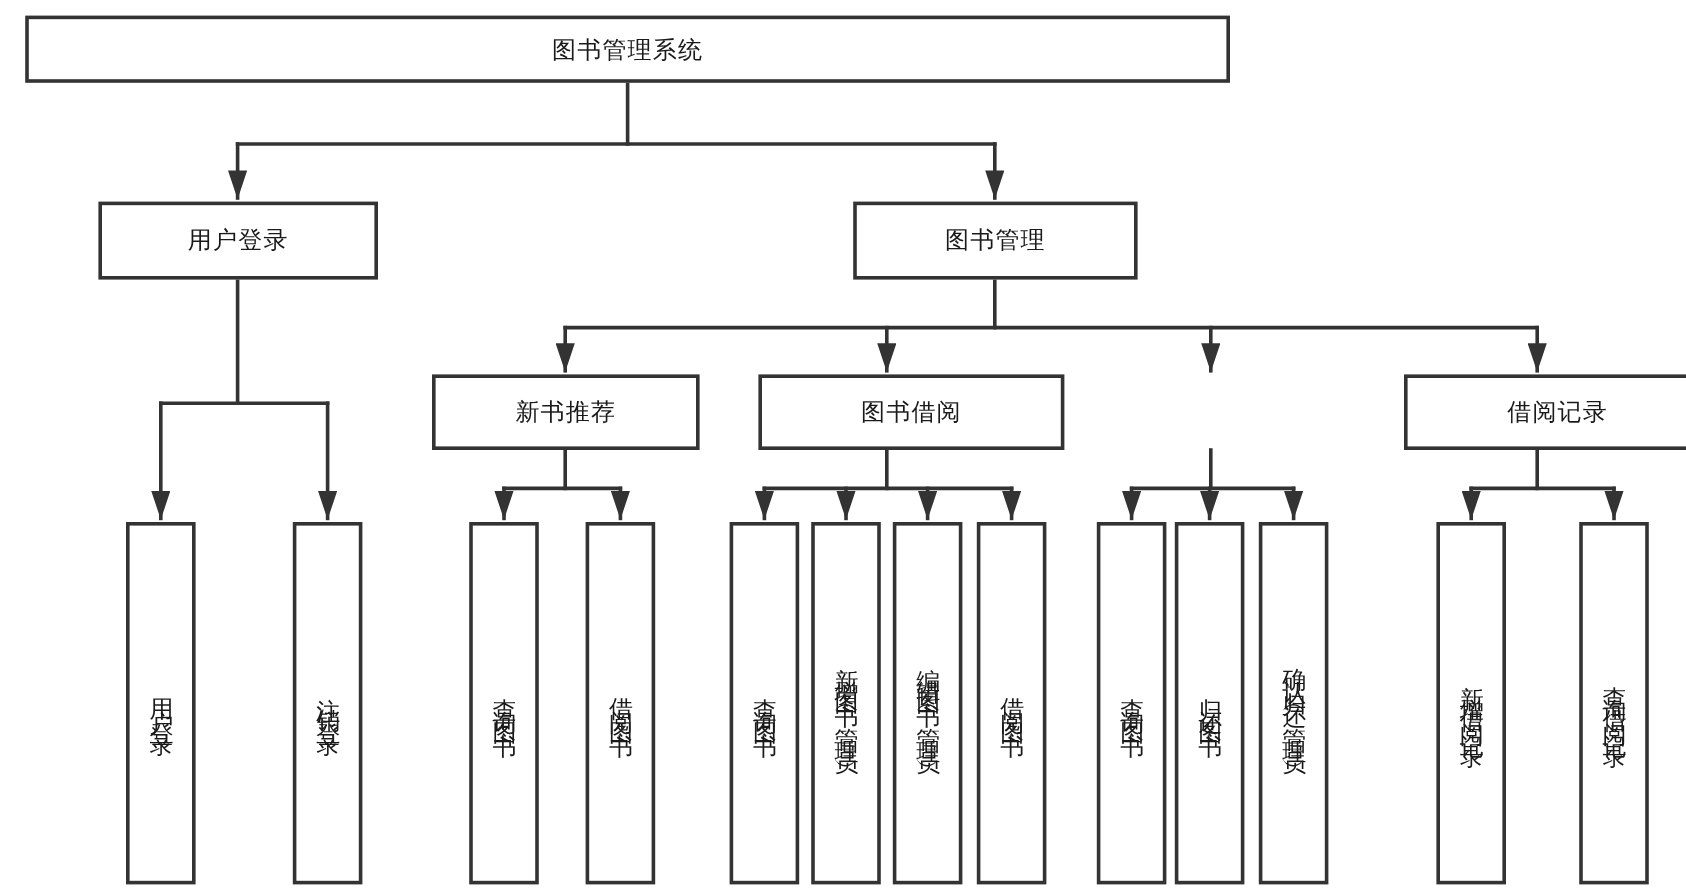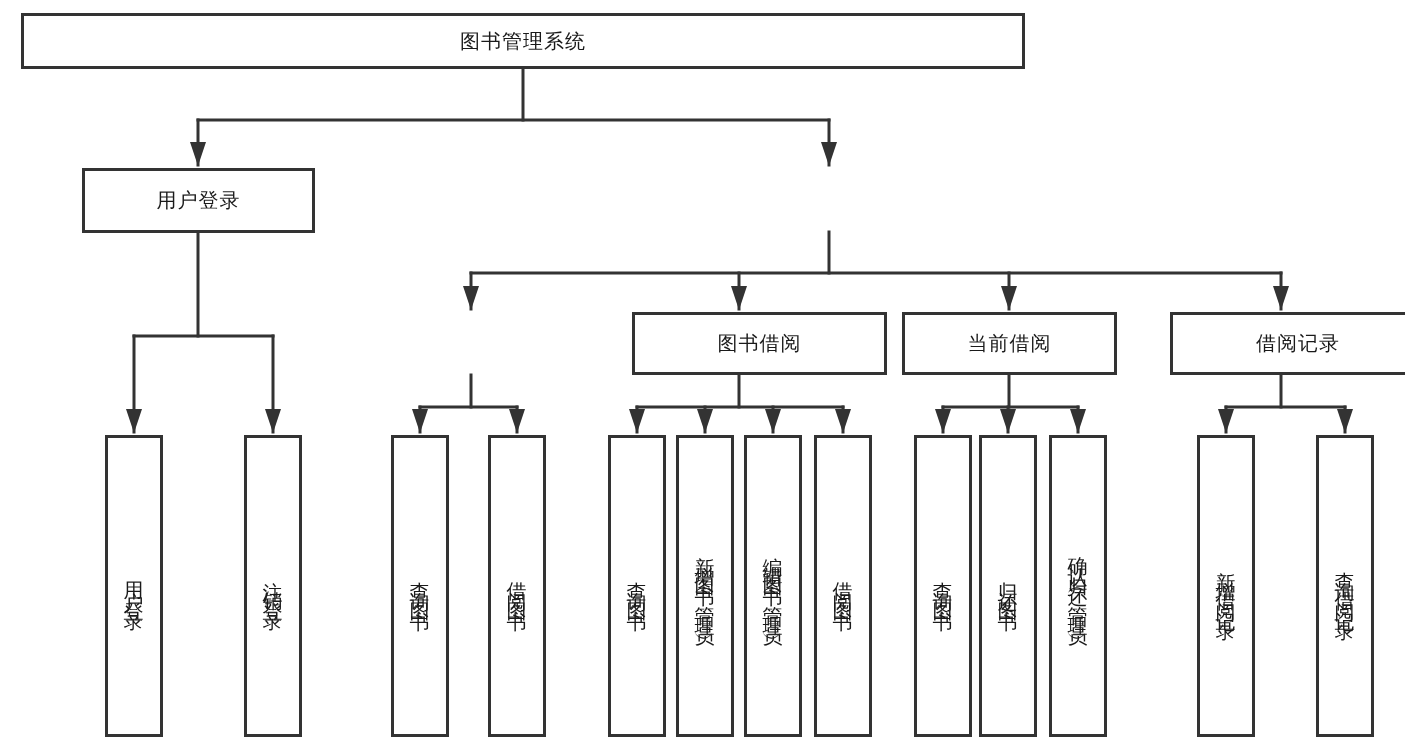--- a/index.html
+++ b/index.html
@@ -101,23 +101,24 @@
       <line x1="1281" y1="375" x2="1281" y2="407"></line>
       <line x1="1226" y1="407" x2="1345" y2="407"></line>
       <line x1="1226" y1="407" x2="1226" y2="432" marker-end="url(#arrow)"></line>
       <line x1="1345" y1="407" x2="1345" y2="432" marker-end="url(#arrow)"></line>
     </g>
   </svg>
 
   <div class="node" style="left:21px;top:13px;width:1004px;height:56px;">图书管理系统</div>
 
   <div class="node" style="left:82px;top:168px;width:233px;height:65px;">用户登录</div>
+  <div class="node" style="left:711px;top:168px;width:237px;height:65px;">图书管理</div>
 
+  <div class="node" style="left:360px;top:312px;width:223px;height:63px;">新书推荐</div>
   <div class="node" style="left:632px;top:312px;width:255px;height:63px;">图书借阅</div>
-  <div class="node" style="left:902px;top:312px;width:215px;height:63px;">当前借阅</div>
   <div class="node" style="left:1170px;top:312px;width:256px;height:63px;">借阅记录</div>
 
   <div class="node leaf" style="left:105px;">
     <span class="vtext">用户登录</span>
   </div>
   <div class="node leaf" style="left:244px;">
     <span class="vtext">注销登录</span>
   </div>
 
   <div class="node leaf" style="left:391px;">

